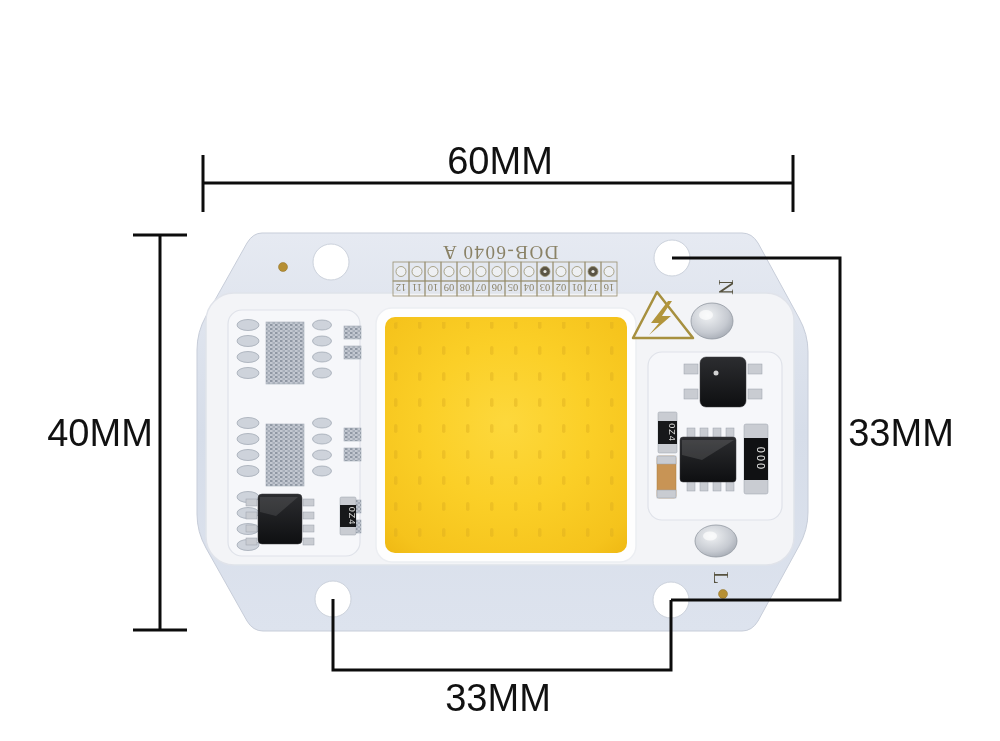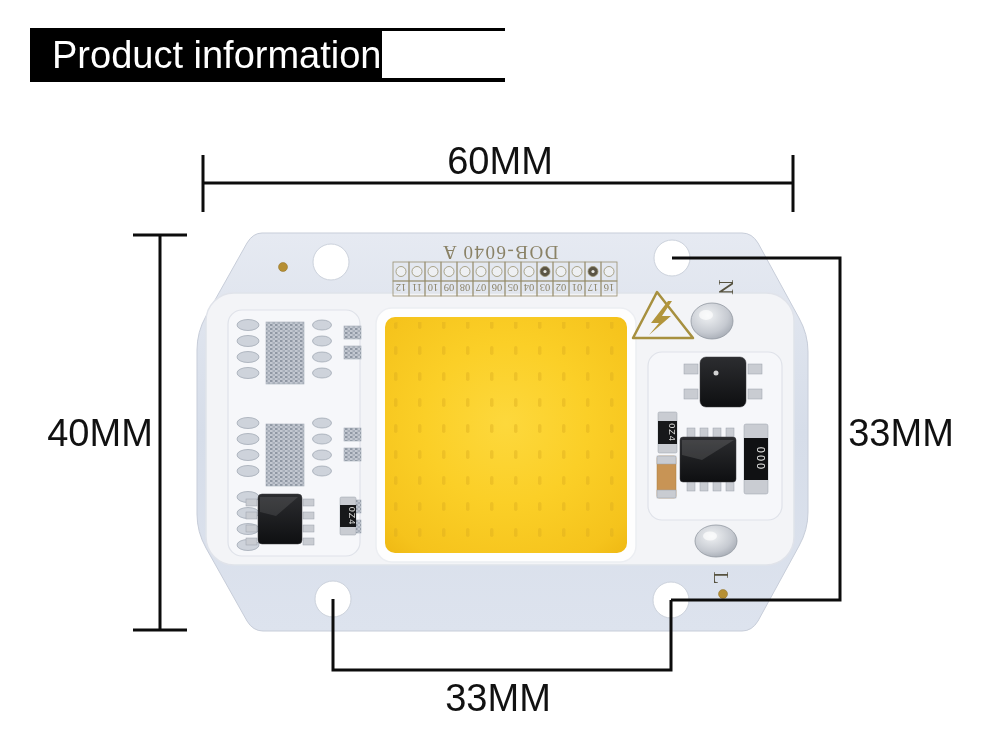--- a/index.html
+++ b/index.html
@@ -24,24 +24,20 @@
   .marking{font:9px "Liberation Sans",sans-serif;fill:#dcdcda;letter-spacing:1px;}
   .marking000{font:11px "Liberation Sans",sans-serif;fill:#e6e6e4;letter-spacing:2px;}
   .terminal{font:21px "Liberation Serif",serif;fill:#56523f;}
   .model{font:19px "Liberation Serif",serif;fill:#8a8266;letter-spacing:1.5px;}
 </style>
 </head>
 <body>
 
 <div class="page">
 
-  <div class="banner">
-    <span class="title">Product information</span>
-    <span class="notch"></span>
-  </div>
 
   <svg class="scene" width="1000" height="741" viewBox="0 0 1000 741">
     <defs>
       <linearGradient id="pcbGrad" x1="0" y1="0" x2="0" y2="1">
         <stop offset="0" stop-color="#e6eaf2"></stop>
         <stop offset=".5" stop-color="#d6dde9"></stop>
         <stop offset="1" stop-color="#dde3ee"></stop>
       </linearGradient>
       <radialGradient id="cobGrad" cx=".5" cy=".45" r=".75">
         <stop offset="0" stop-color="#fdd83c"></stop>

